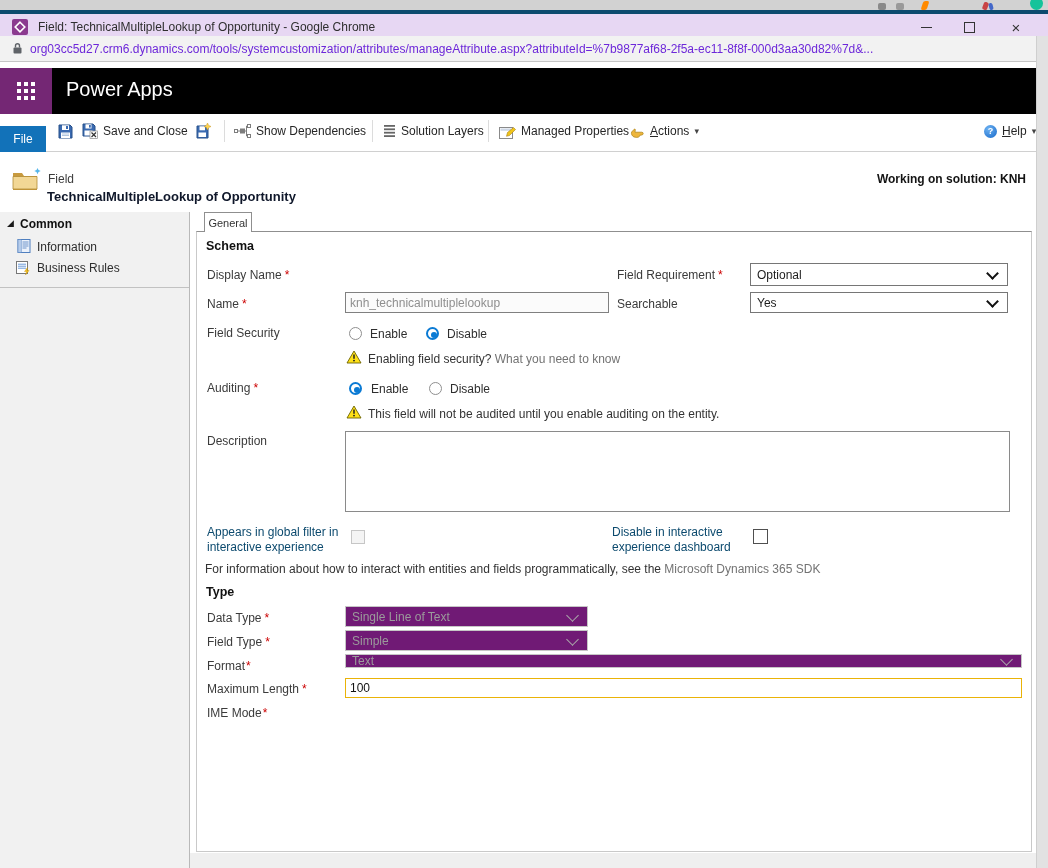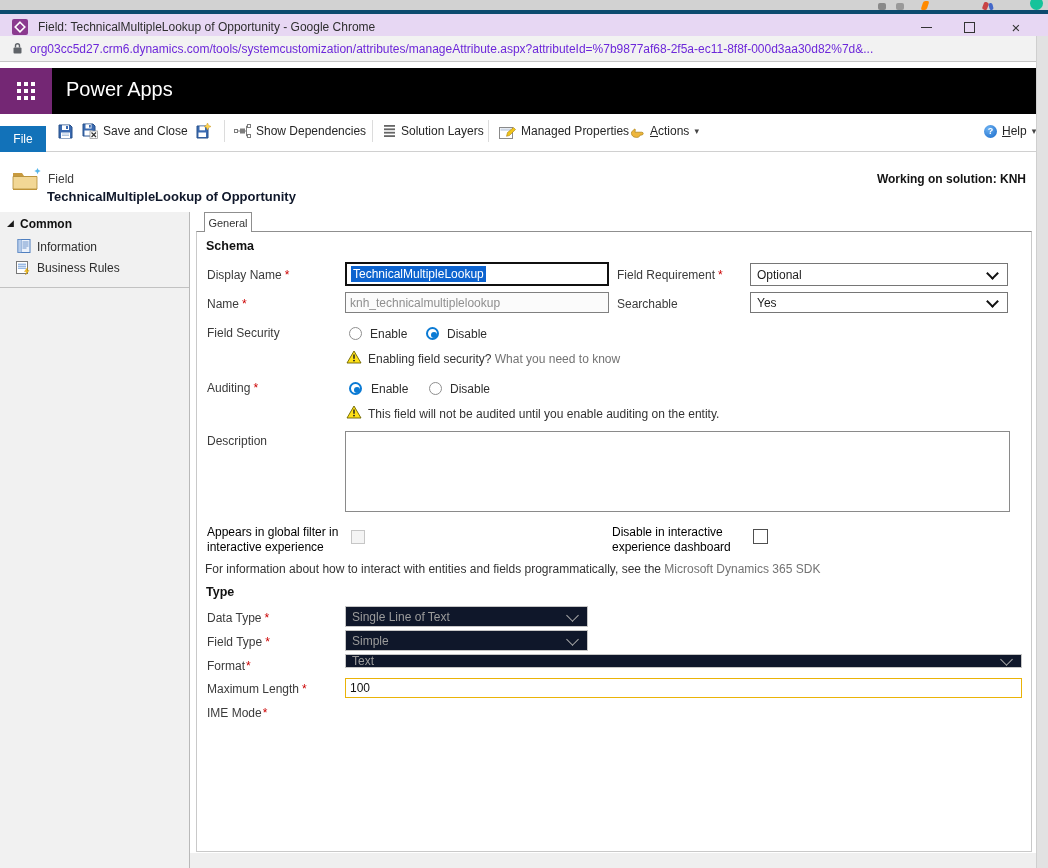--- a/index.html
+++ b/index.html
@@ -55,33 +55,33 @@
   
   .h{position:absolute;font-weight:bold;font-size:12.5px;color:#111}
   .lbl{position:absolute;font-size:12px;color:#3b3b3b}
   .req{color:#c00;margin-left:3px}
   .inp{position:absolute;background:#fff;box-sizing:border-box;display:flex;align-items:center;font-size:12px;color:#111;padding-left:4px}
   .focus{border:2px solid #101010}
   .seltext{background:#0c63cf;color:#fff;padding:1px 2px;white-space:nowrap}
   .dinp{border:1px solid #808080;background:#fbfbfb;color:#8f8f8f}
   .sel{position:absolute;background:#fff;border:1px solid #767676;box-sizing:border-box;font-size:12px;color:#1d1d1d;display:flex;align-items:center;padding:0 24px 0 6px;white-space:nowrap;overflow:hidden}
   .sel .chev{position:absolute;right:10px;top:50%;width:7px;height:7px;margin-top:-6px;border-right:2px solid #111;border-bottom:2px solid #111;transform:rotate(45deg)}
-  .sel.dis{color:#9b9b9b;border-color:#c6c6c6;background:#0f172a}
+  .sel.dis{color:#9b9b9b;border-color:#c6c6c6;background:#701a75}
   .sel.dis .chev{border-color:#ababab;border-width:1px;width:8px;height:8px}
   .radio{position:absolute;width:13px;height:13px;border:1px solid #8f8f8f;border-radius:50%;background:#fff;box-sizing:border-box}
   .radio.checked{border:2px solid #0a7ad4}
   .radio.checked::after{content:"";position:absolute;left:2.5px;top:2.5px;width:6px;height:6px;border-radius:50%;background:#0a7ad4}
   .opt{position:absolute;font-size:12px;color:#2e2e2e}
   .warnicon{position:absolute}
   .warntext{position:absolute;font-size:12px;color:#333;white-space:nowrap}
   .link{color:#737373;cursor:pointer}
   .tarea{position:absolute;background:#fff;border:1px solid #8a8a8a;box-sizing:border-box}
   .cb{position:absolute;width:12px;height:12px;border:1px solid #4f4f4f;background:#fff;box-sizing:content-box}
   .cb.disabled{border-color:#c6c6c6;background:#f4f4f4}
-  .wraplbl{position:absolute;font-size:12px;color:#000000;line-height:15px}
+  .wraplbl{position:absolute;font-size:12px;color:#0c4a6e;line-height:15px}
 </style>
 </head>
 <body>
 
 <div class="root">
 
   <div class="topstrip">
     <span class="ext" style="left:878px;top:3px;width:8px;height:7px;background:#8a8a8a"></span>
     <span class="ext" style="left:896px;top:3px;width:8px;height:7px;background:#9a9a9a"></span>
     <span class="ext" style="left:922px;top:1px;width:6px;height:9px;background:#ff8a00;transform:skewX(-18deg)"></span>
@@ -238,23 +238,20 @@
   <div class="tab">
       <span>General</span>
     </div>
   <div class="panel"></div>
   <div class="rightstrip"></div>
   <div class="bottomstrip"></div>
 
   <span class="h" style="left:206px;top:239px">Schema</span>
 
   <span class="lbl" style="left:207px;top:268px"><span>Display Name</span><span class="req">*</span></span>
-  <div class="inp focus" style="left:345px;top:262px;width:264px;height:24px">
-    <span class="seltext">TechnicalMultipleLookup</span>
-  </div>
 
   <span class="lbl" style="left:617px;top:268px"><span>Field Requirement</span><span class="req">*</span></span>
   <div class="sel" style="left:750px;top:263px;width:258px;height:23px">
     <span>Optional</span>
     <span class="chev"></span>
   </div>
 
   <span class="lbl" style="left:207px;top:297px"><span>Name</span><span class="req">*</span></span>
   <div class="inp dinp" style="left:345px;top:292px;width:264px;height:21px">
     <span>knh_technicalmultiplelookup</span>

